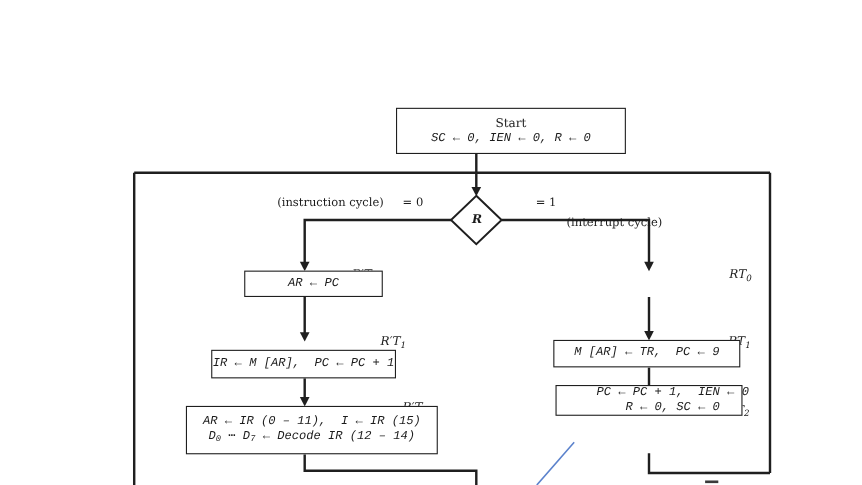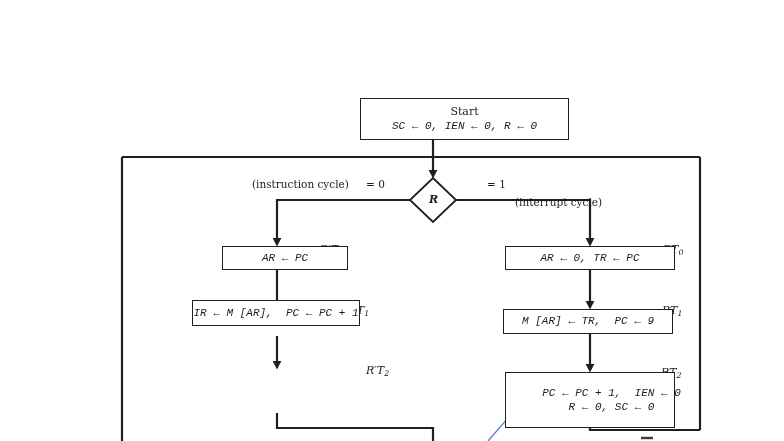--- a/index.html
+++ b/index.html
@@ -89,28 +89,29 @@
   <div class="tlabel" style="left:648px;top:291px;">
     <span>RT</span><span class="sub">1</span>
   </div>
   <div class="tlabel" style="left:647px;top:353px;">
     <span>RT</span><span class="sub">2</span>
   </div>
 
   <div class="box" style="left:212px;top:246px;width:126px;height:24px;margin-left:10px;">
     <div class="math">AR ← PC</div>
   </div>
-  <div class="box" style="left:192px;top:300px;width:168px;height:26px;">
+  <div class="box" style="left:192px;top:318px;width:168px;height:26px;">
     <div class="math">IR ← M [AR],  PC ← PC + 1</div>
   </div>
+  <div class="box" style="left:169px;top:369px;width:229px;height:44px;">
+    <div class="math">AR ← IR (0 – 11),  I ← IR (15)</div>
+    <div class="math"><span>D</span><span class="sub">0</span><span> ⋯ D</span><span class="sub">7</span><span> ← Decode IR (12 – 14)</span></div>
+  </div>
 
-  <div class="box" style="left:505px;top:246px;width:170px;height:24px;">
-    <div class="math">AR ← 0, TR ← PC</div>
-  </div>
   <div class="box" style="left:503px;top:309px;width:170px;height:25px;">
     <div class="math">M [AR] ← TR,  PC ← 9</div>
   </div>
-  <div class="box" style="left:505px;top:372px;width:170px;height:56px;padding-left:43px;">
+  <div class="box" style="left:505px;top:350px;width:170px;height:28px;padding-left:43px;">
     <div class="math">PC ← PC + 1,  IEN ← 0</div>
     <div class="math">R ← 0, SC ← 0</div>
   </div>
 
 </div>
 
 </body></html>

